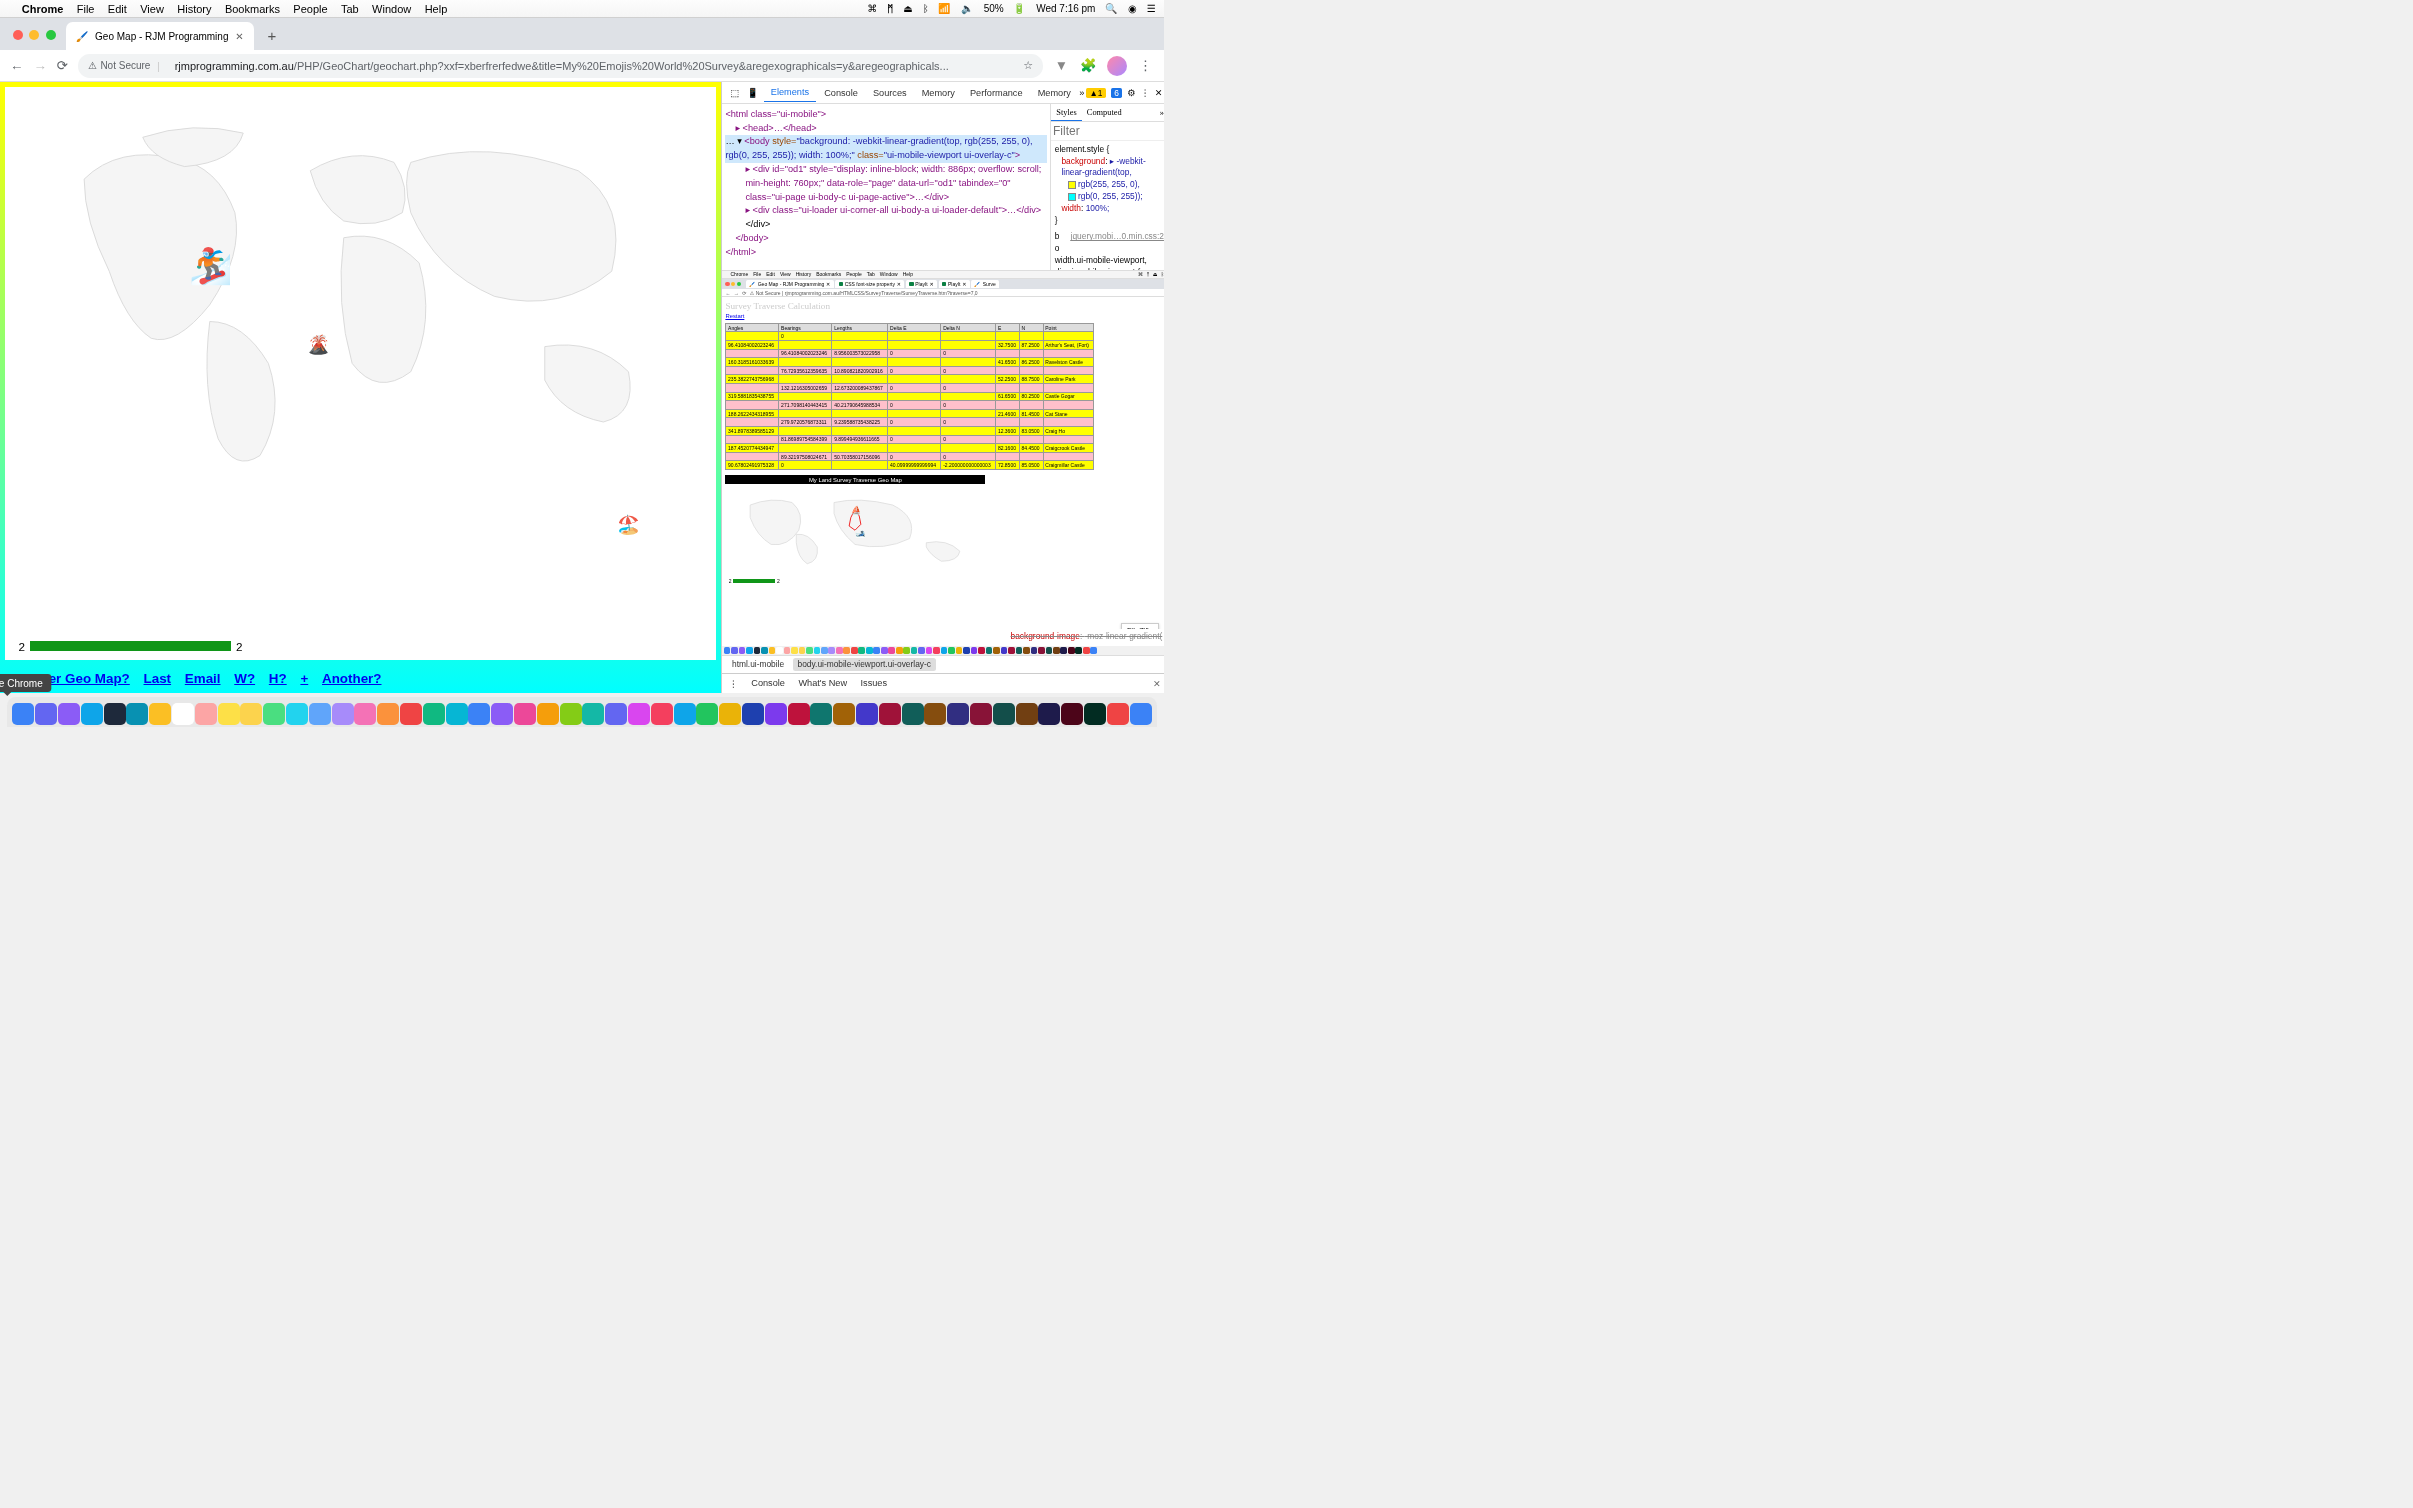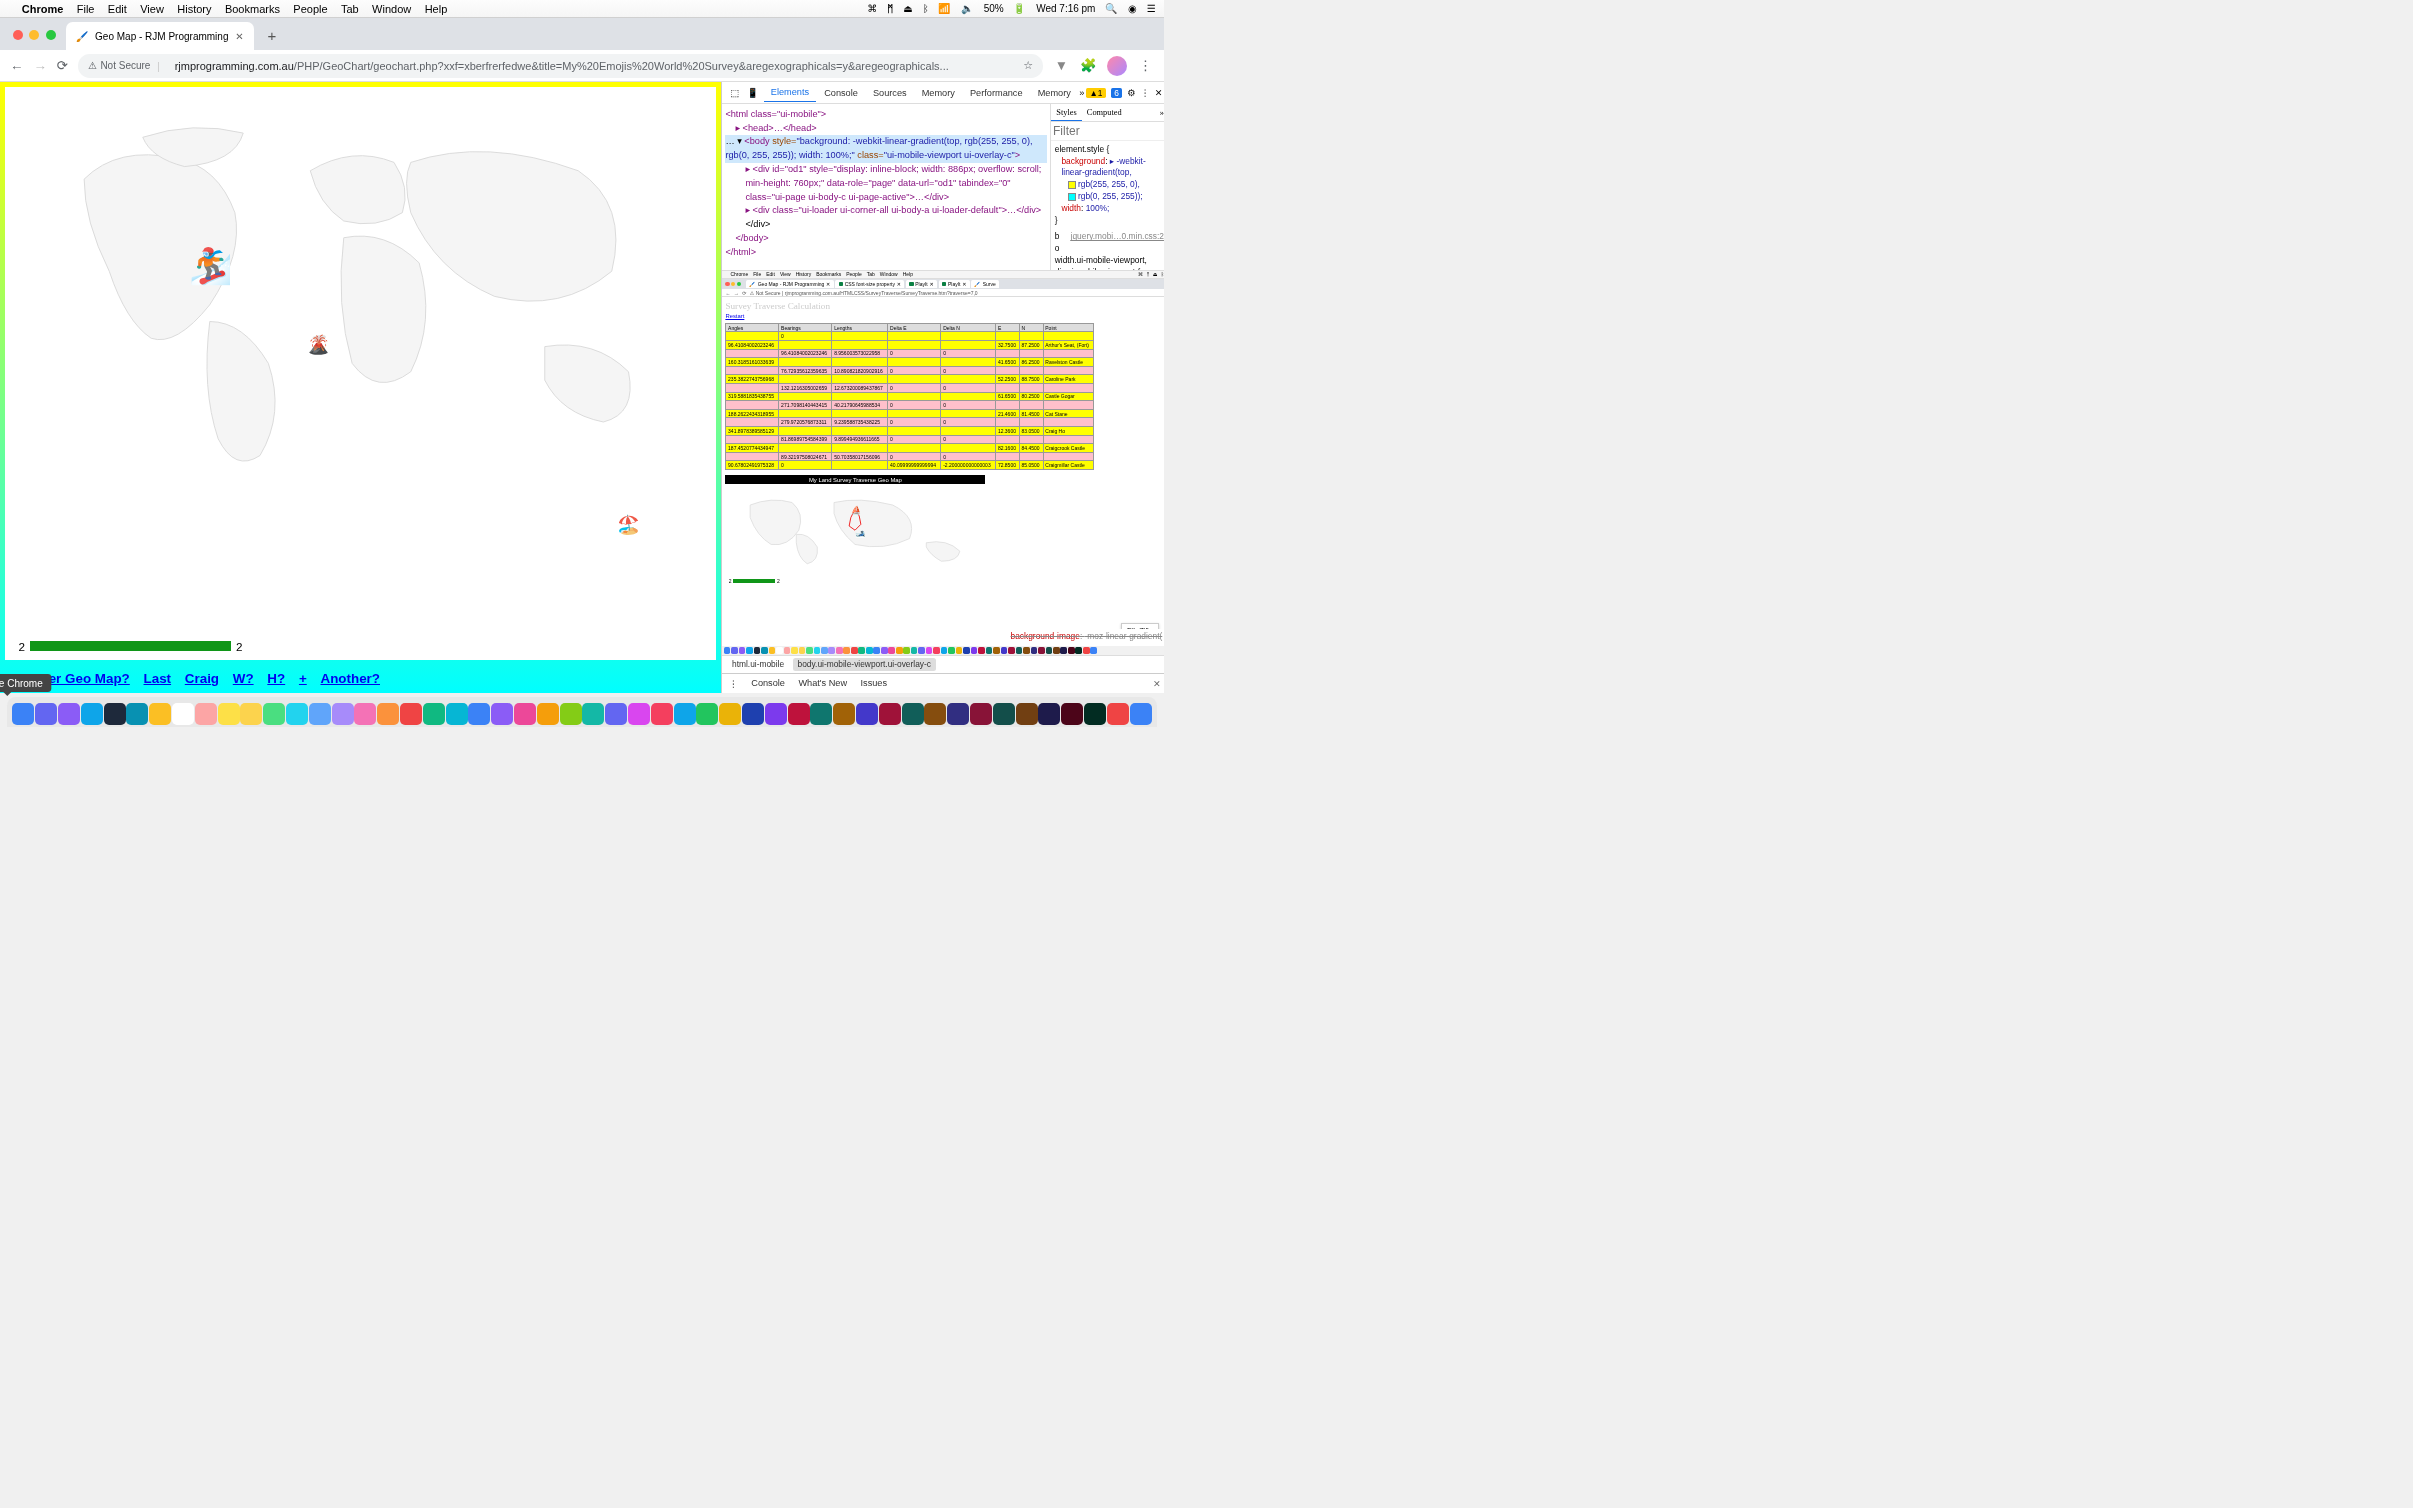--- a/index.html
+++ b/index.html
@@ -194,21 +194,21 @@
       <div class="map-emoji" style="left:612px;top:427px;font-size:18.4px">🏖️</div>
       <div class="legend" style="position:absolute;bottom:3.4px;left:3.4px">
         <span>2</span>
         <div class="legend-bar"></div>
         <span>2</span>
       </div>
     </div>
     <div class="links-row">
       <a>Another Geo Map?</a>
       <a>Last</a>
-      <a>Craig</a>
+      <a>Email</a>
       <a>W?</a>
       <a>H?</a>
       <a>+</a>
       <a>Another?</a>
     </div>
   </div>
 
   <div class="devtools">
     <div class="dt-toolbar">
       <span style="padding:0 3.4px">⬚</span>

